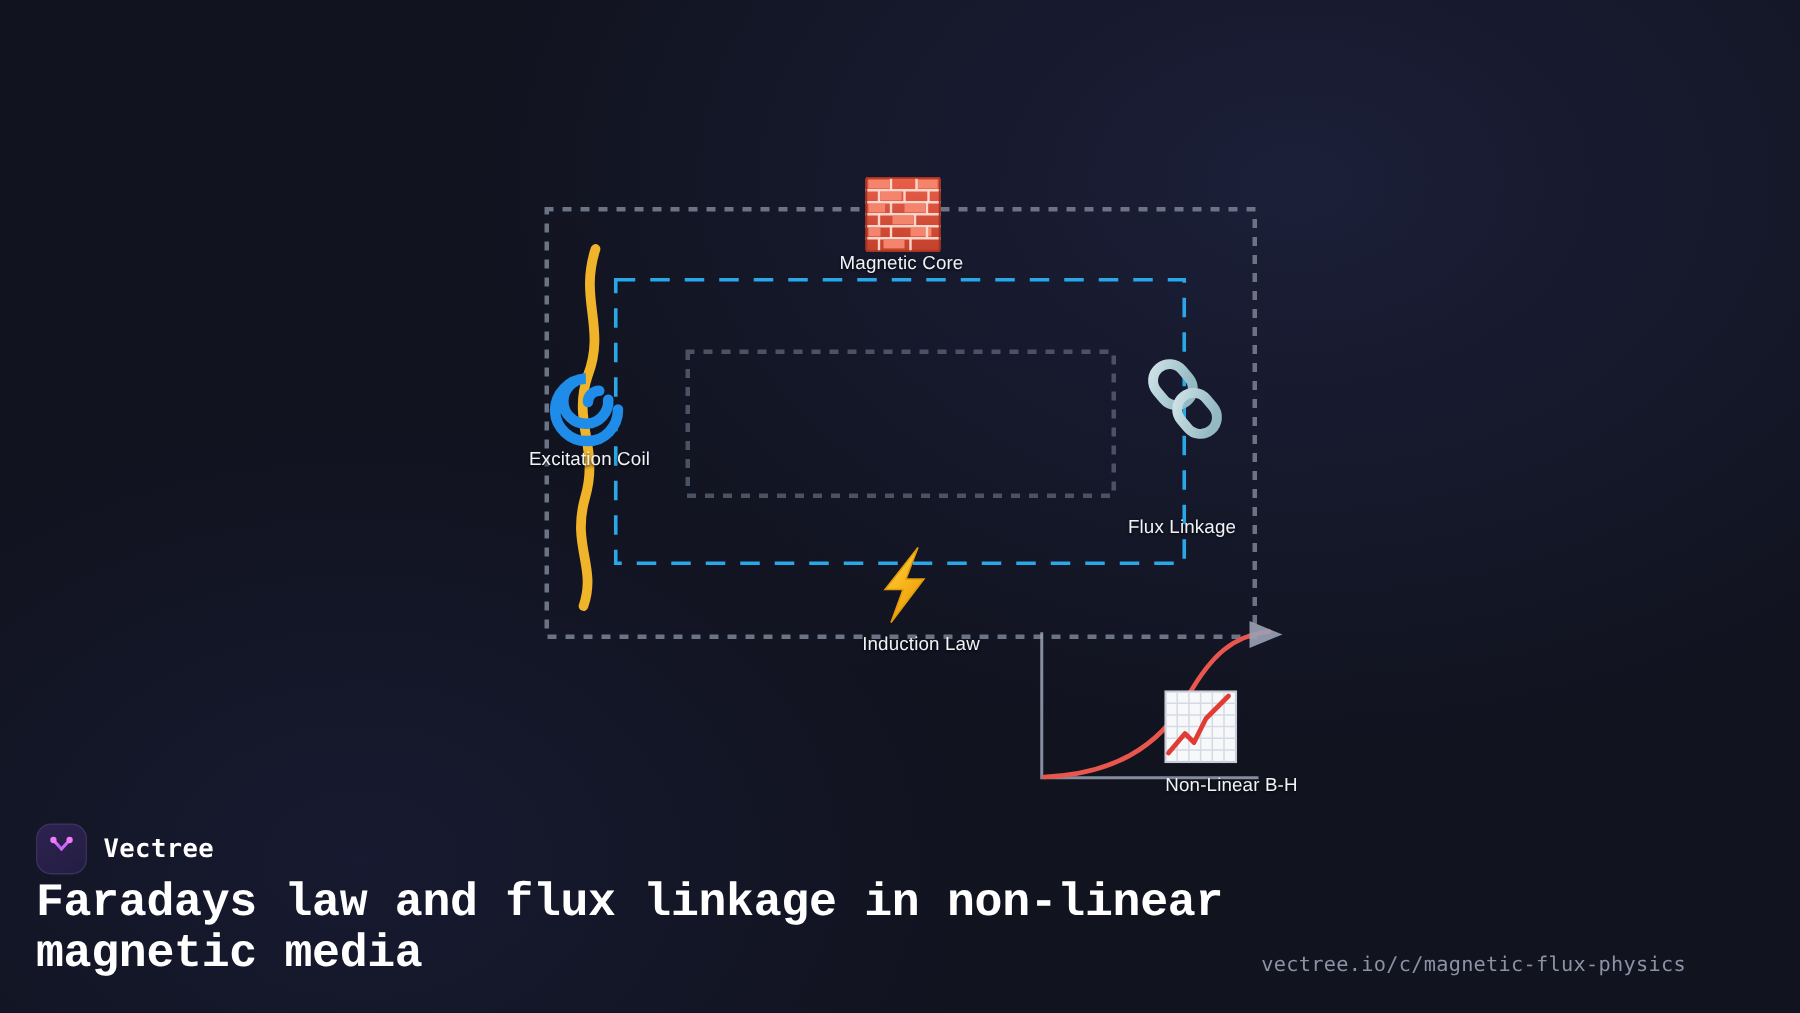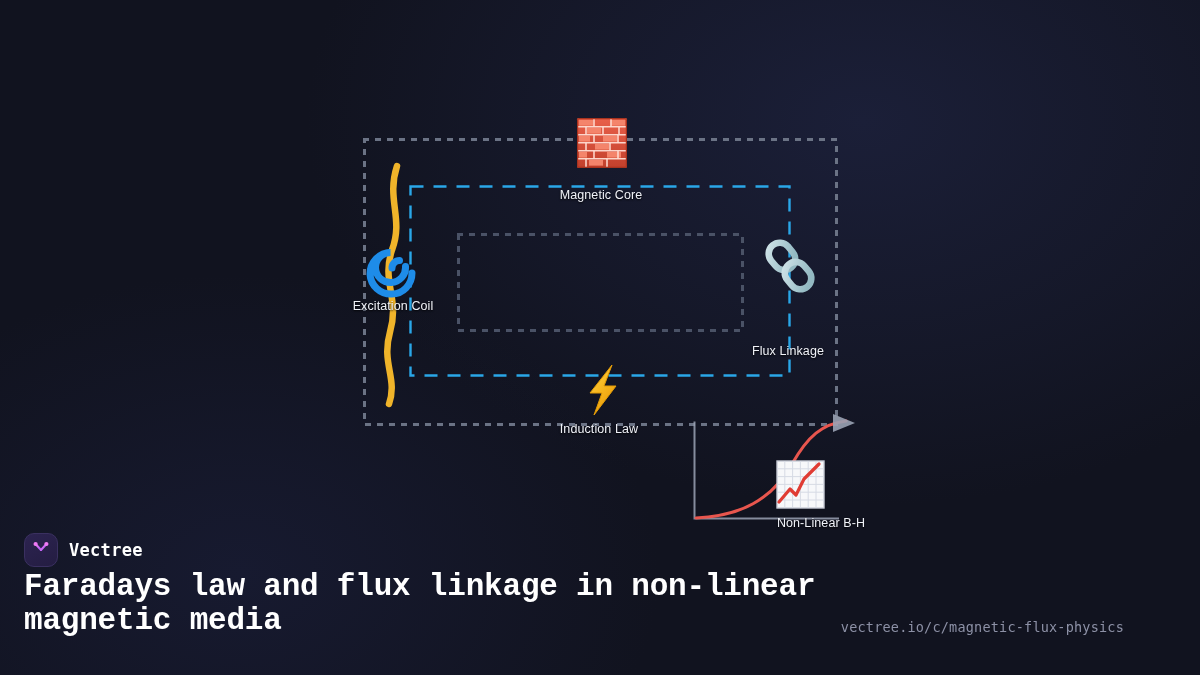--- a/index.html
+++ b/index.html
@@ -39,21 +39,21 @@
     font-size: 12.5px;
     color: #f0f2f8;
     letter-spacing: .1px;
     white-space: nowrap;
     text-shadow: 0 1px 2px rgba(0,0,0,.9);
   }
 
   
   #footer {
     position: absolute;
-    left: 0; bottom: 16px;
+    left: 0; bottom: 0;
     width: 1148px; height: 135px;
     padding: 0 24px;
   }
   #brand {
     position: absolute;
     left: 24px; top: 9px;
     display: flex; align-items: center; gap: 11px;
   }
   #brand-mark {
     width: 34px; height: 34px;
@@ -196,33 +196,33 @@
         <line x1="7.8" y1="0" x2="7.8" y2="47"></line>
         <line x1="15.6" y1="0" x2="15.6" y2="47"></line>
         <line x1="23.4" y1="0" x2="23.4" y2="47"></line>
         <line x1="31.2" y1="0" x2="31.2" y2="47"></line>
         <line x1="39.0" y1="0" x2="39.0" y2="47"></line>
       </g>
       <polyline points="2,41 13,28 19,34 27,18 42,3" fill="none" stroke="#e03c33" stroke-width="3.2" stroke-linejoin="round" stroke-linecap="round"></polyline>
     </g>
   </svg>
 
-  <div class="node" style="left:601px; top:184px;">
+  <div class="node" style="left:601px; top:164px;">
     <span class="caption">Magnetic Core</span>
   </div>
 
   <div class="node" style="left:393px; top:295px;justify-content:center;">
     <span class="caption">Excitation Coil</span>
   </div>
 
   <div class="node" style="left:788px; top:296px;margin-top:44px;">
     <span class="caption">Flux Linkage</span>
   </div>
 
-  <div class="node" style="left:599px; top:418px;text-align:center;">
+  <div class="node" style="left:614px; top:418px;text-align:center;">
     <span class="caption">Induction Law</span>
   </div>
 
   <div class="node" style="left:821px; top:512px;">
     <span class="caption">Non-Linear B-H</span>
   </div>
 </div>
 
 <div id="footer">
 

